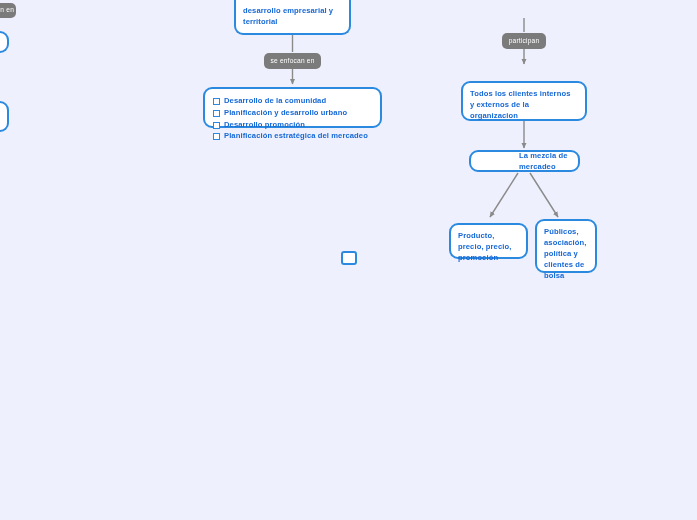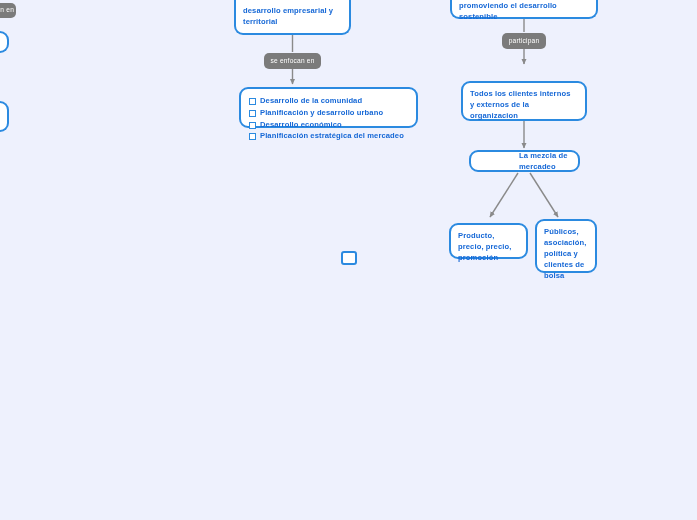--- a/index.html
+++ b/index.html
@@ -58,21 +58,20 @@
     display: block;
   }
   
   .list-node {
     position: absolute;
     box-sizing: border-box;
     background: #ffffff;
     border: 2px solid #2b8ae0;
     border-radius: 9px;
     padding: 6px 8px;
-    margin-left: 36px;
   }
   .list-item {
     display: flex;
     align-items: flex-start;
     gap: 4px;
     color: #1668d6;
     font-weight: bold;
     font-size: 7.6px;
     line-height: 1.55;
     letter-spacing: .1px;
@@ -149,32 +148,28 @@
     <div class="list-item">
       <span class="cbox"></span>
       <span>Desarrollo de la comunidad</span>
     </div>
     <div class="list-item">
       <span class="cbox"></span>
       <span>Planificación y desarrollo urbano</span>
     </div>
     <div class="list-item">
       <span class="cbox"></span>
-      <span>Desarrollo económico</span>
+      <span>Desarrollo promoción</span>
     </div>
     <div class="list-item">
       <span class="cbox"></span>
       <span>Planificación estratégica del mercadeo</span>
     </div>
   </div>
 
-  <div class="node clipped-top" style="left:450px; top:0; width:148px; height:19px; padding-top:0;">
-    <span class="node-line">promoviendo el desarrollo</span>
-    <span class="node-line">sostenible</span>
-  </div>
 
   <div class="pill" style="left:502px; top:33px; width:44px; height:16px;">participan</div>
 
   <div class="node" style="left:461px; top:65px; width:126px; height:40px;margin-top:16px;">
     <span class="node-line">Todos los clientes internos</span>
     <span class="node-line">y externos de la</span>
     <span class="node-line">organizacion</span>
   </div>
 
   <div class="node" style="left:469px; top:150px; width:111px; height:22px; display:flex; align-items:center; padding-left:48px;">

